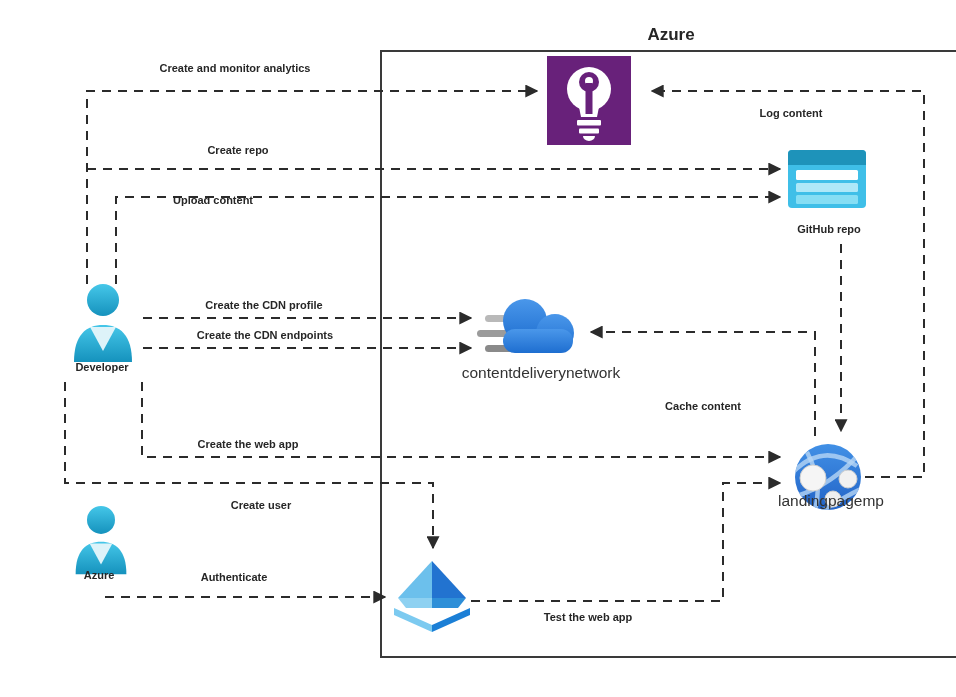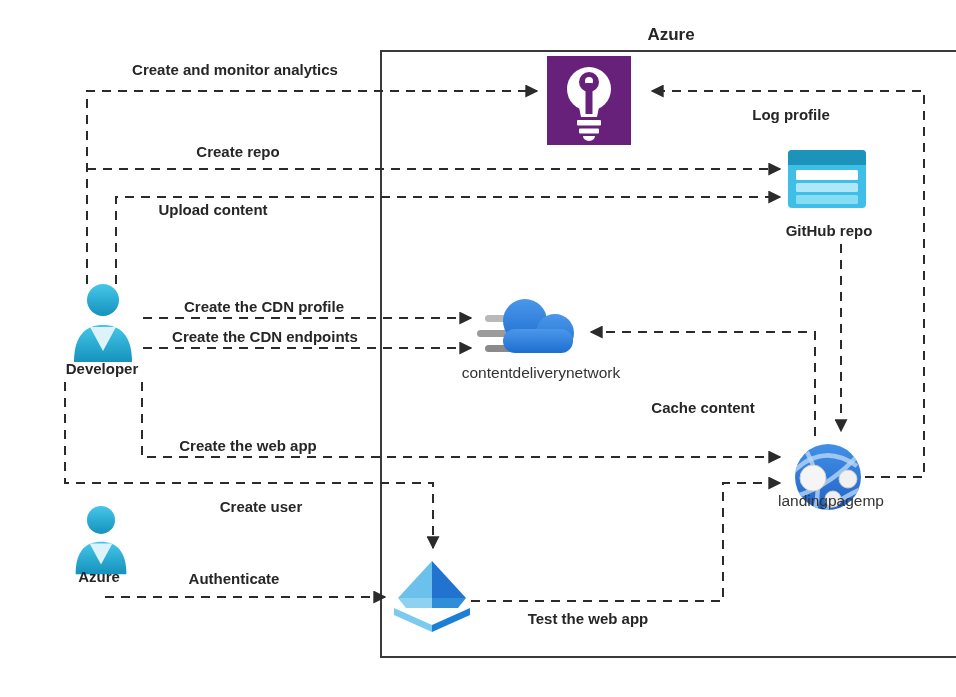--- a/index.html
+++ b/index.html
@@ -11,21 +11,21 @@
   .canvas{
     position:relative;width:956px;height:697px;background:#ffffff;overflow:hidden;
     font-family:"Liberation Sans",sans-serif;color:var(--text-color);margin-left:43px;
   }
   .azure-box{
     position:absolute;left:337px;top:50px;width:585px;height:608px;
     border:2px solid #3a3a3a;box-sizing:border-box;background:transparent;
   }
   .lbl{
     position:absolute;transform:translateX(-50%);white-space:nowrap;
-    font-size:15px;font-weight:600;color:var(--text-color);line-height:1.1;
+    font-size:11px;font-weight:600;color:var(--text-color);line-height:1.1;
   }
   .lbl.reg{font-weight:400;font-size:15.5px;color:#333;}
   .lbl.title{font-size:17px;font-weight:600;}
   svg.wires{position:absolute;left:0;top:0;width:956px;height:697px;}
   .edge{fill:none;stroke:var(--line-color);stroke-width:2;stroke-dasharray:9 7;}
   .arrowhead{fill:var(--line-color);}
   .icon{position:absolute;}
   .ai-bg{fill:var(--ai-purple);}
   .ai-inner{fill:var(--ai-purple);}
 </style>
@@ -143,23 +143,23 @@
         <stop offset="0" stop-color="#45c7e9"></stop>
         <stop offset="1" stop-color="#1592bd"></stop>
       </linearGradient>
     </defs>
     <circle cx="32" cy="17" r="16" fill="url(#pg2)"></circle>
     <path d="M3,79 C3,52 15,42 32,42 C49,42 61,52 61,79 Z" fill="url(#pg2)"></path>
     <path d="M19,44 L45,44 L32,68 Z" fill="#ddf3f9"></path>
   </svg>
 
   <div class="lbl" style="left:192px;top:62px">Create and monitor analytics</div>
-  <div class="lbl" style="left:748px;top:107px">Log profile</div>
+  <div class="lbl" style="left:748px;top:107px">Log content</div>
   <div class="lbl" style="left:195px;top:144px">Create repo</div>
-  <div class="lbl" style="left:170px;top:202px">Upload content</div>
+  <div class="lbl" style="left:170px;top:194px">Upload content</div>
   <div class="lbl" style="left:786px;top:223px">GitHub repo</div>
   <div class="lbl" style="left:221px;top:299px">Create the CDN profile</div>
   <div class="lbl reg" style="left:498px;top:364px">contentdeliverynetwork</div>
   <div class="lbl" style="left:222px;top:329px">Create the CDN endpoints</div>
   <div class="lbl" style="left:59px;top:361px">Developer</div>
   <div class="lbl" style="left:660px;top:400px">Cache content</div>
   <div class="lbl" style="left:205px;top:438px">Create the web app</div>
   <div class="lbl reg" style="left:788px;top:492px">landingpagemp</div>
   <div class="lbl" style="left:218px;top:499px">Create user</div>
   <div class="lbl" style="left:56px;top:569px">Azure</div>

